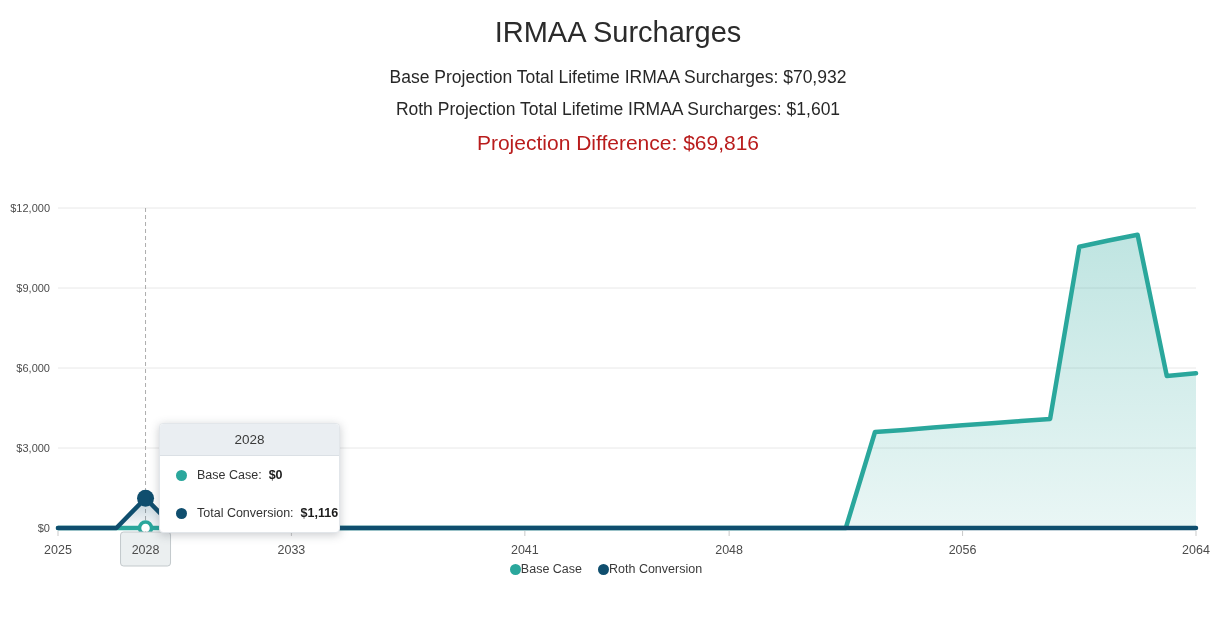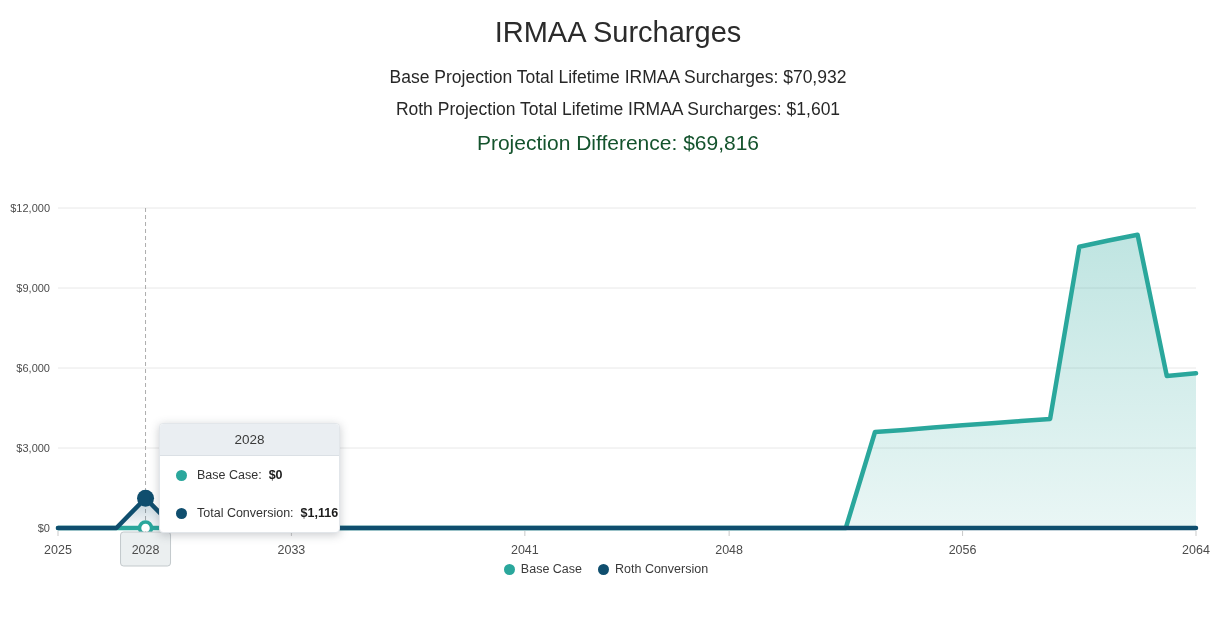--- a/index.html
+++ b/index.html
@@ -1,34 +1,34 @@
 <!DOCTYPE html>
 <html><head>
 <meta charset="utf-8">
 <style>
   html,body{margin:0;padding:0;background:#ffffff;}
   body{width:1212px;height:630px;overflow:hidden;font-family:"Liberation Sans",sans-serif;}
   .header{text-align:center;color:#2d2d2d;padding-left:24px;}
   .page-title{font-size:29px;font-weight:500;margin:16px 0 18px;color:#2b2b2b;}
   .sumline{font-size:17.5px;margin:0 0 11px;color:#272727;}
-  .diffline{font-size:21px;font-weight:500;margin:10px 0 0;color:#14532d;}
+  .diffline{font-size:21px;font-weight:500;margin:10px 0 0;color:#b91c1c;}
   .desc{font-style:italic;font-size:15px;color:#3c3c3c;margin:30px 0 0;text-align:center;}
   .chart-wrap{position:relative;width:1212px;height:385px;margin-top:40px;}
   svg{display:block;}
   .ylab{font-size:11px;fill:#4c4c4c;}
   .xlab{font-size:12.5px;fill:#4c4c4c;}
   .tooltip{position:absolute;left:159px;top:228px;width:179px;background:#ffffff;
            border:1px solid #e2e6ea;border-radius:4px;box-shadow:0 2px 10px rgba(60,70,80,.28);z-index:5;}
   .tooltip-header{background:#eaeef2;text-align:center;font-size:13.5px;color:#3a3a3a;
                   padding:8px 0;border-bottom:1px solid #dbe0e5;border-radius:4px 4px 0 0;}
   .tooltip-row{display:flex;align-items:center;padding:12px 0 12px 16px;font-size:12.5px;color:#333;}
   .dot{width:11px;height:11px;border-radius:50%;margin-right:10px;flex:none;}
   .tooltip-value{font-weight:bold;margin-left:7px;color:#1c1c1c;}
   .legend{position:absolute;left:0;top:367px;width:100%;display:flex;justify-content:center;gap:16px;}
-  .legend-item{display:flex;align-items:center;gap:6px;font-size:12.5px;color:#3a3a3a;cursor:pointer;}
+  .legend-item{display:flex;align-items:center;font-size:12.5px;color:#3a3a3a;cursor:pointer;}
 </style>
 </head>
 <body>
 
 <div class="header">
   <h1 class="page-title">IRMAA Surcharges</h1>
   <div class="sumline">Base Projection Total Lifetime IRMAA Surcharges: $70,932</div>
   <div class="sumline">Roth Projection Total Lifetime IRMAA Surcharges: $1,601</div>
   <div class="diffline">Projection Difference: $69,816</div>
 </div>

